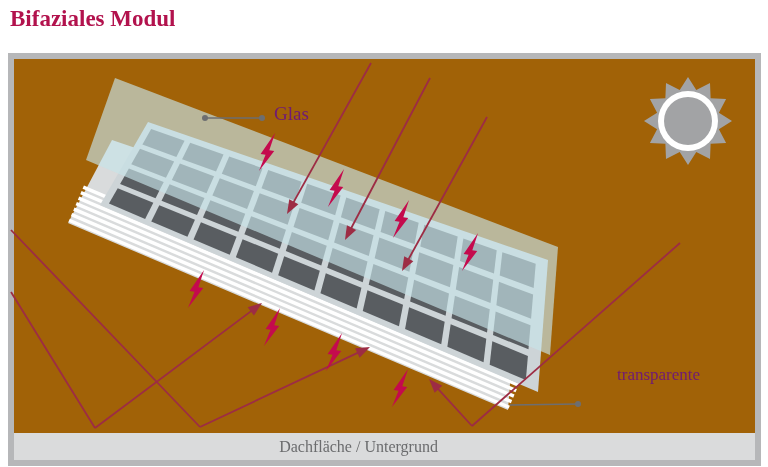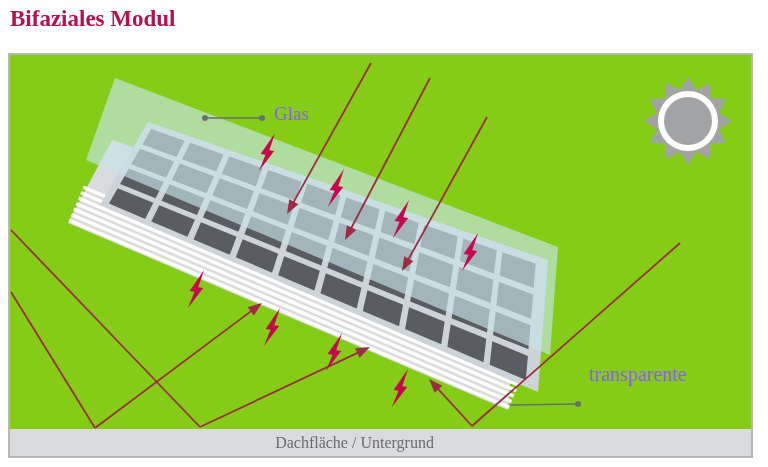--- a/index.html
+++ b/index.html
@@ -1,27 +1,27 @@
 <!DOCTYPE html>
 <html><head>
 <meta charset="utf-8">
 <style>
   html,body{margin:0;padding:0;background:#fff;}
   .stage{position:relative;width:768px;height:467px;background:#fff;overflow:hidden;
          font-family:Liberation Serif, serif;}
   .title{position:absolute;left:10px;top:6px;font-size:23px;font-weight:bold;letter-spacing:0;}
   .diagram-box{position:absolute;left:8px;top:53px;width:741px;height:401px;
-               border:2px solid #4c1d95;background:#84cc16;}
+               border:6px solid #4c1d95;background:#a16207;}
   .ground-bar{position:absolute;left:0;bottom:0;width:100%;height:27px;background:#dadbdc;
               display:flex;align-items:center;justify-content:center;}
   .ground-bar span{font-size:16px;color:#6b6c6e;transform:translateX(-26px);}
   svg.overlay{position:absolute;left:0;top:0;pointer-events:none;}
-  .lbl{position:absolute;color:#8b5cf6;}
+  .lbl{position:absolute;color:#701a75;}
   .lbl-glas{left:274px;top:103px;font-size:19px;}
-  .lbl-backsheet{left:589px;top:364px;font-size:20px;line-height:21px;}
+  .lbl-backsheet{left:617px;top:364px;font-size:17px;line-height:21px;}
 </style>
 </head>
 <body>
 
 <div class="stage">
 
   <div class="title" style="color: rgb(178, 18, 77);">Bifaziales Modul</div>
 
   <div class="diagram-box" style="border-color: rgb(182, 183, 185);">
     <div class="ground-bar" style="background: rgb(218, 219, 220);">

